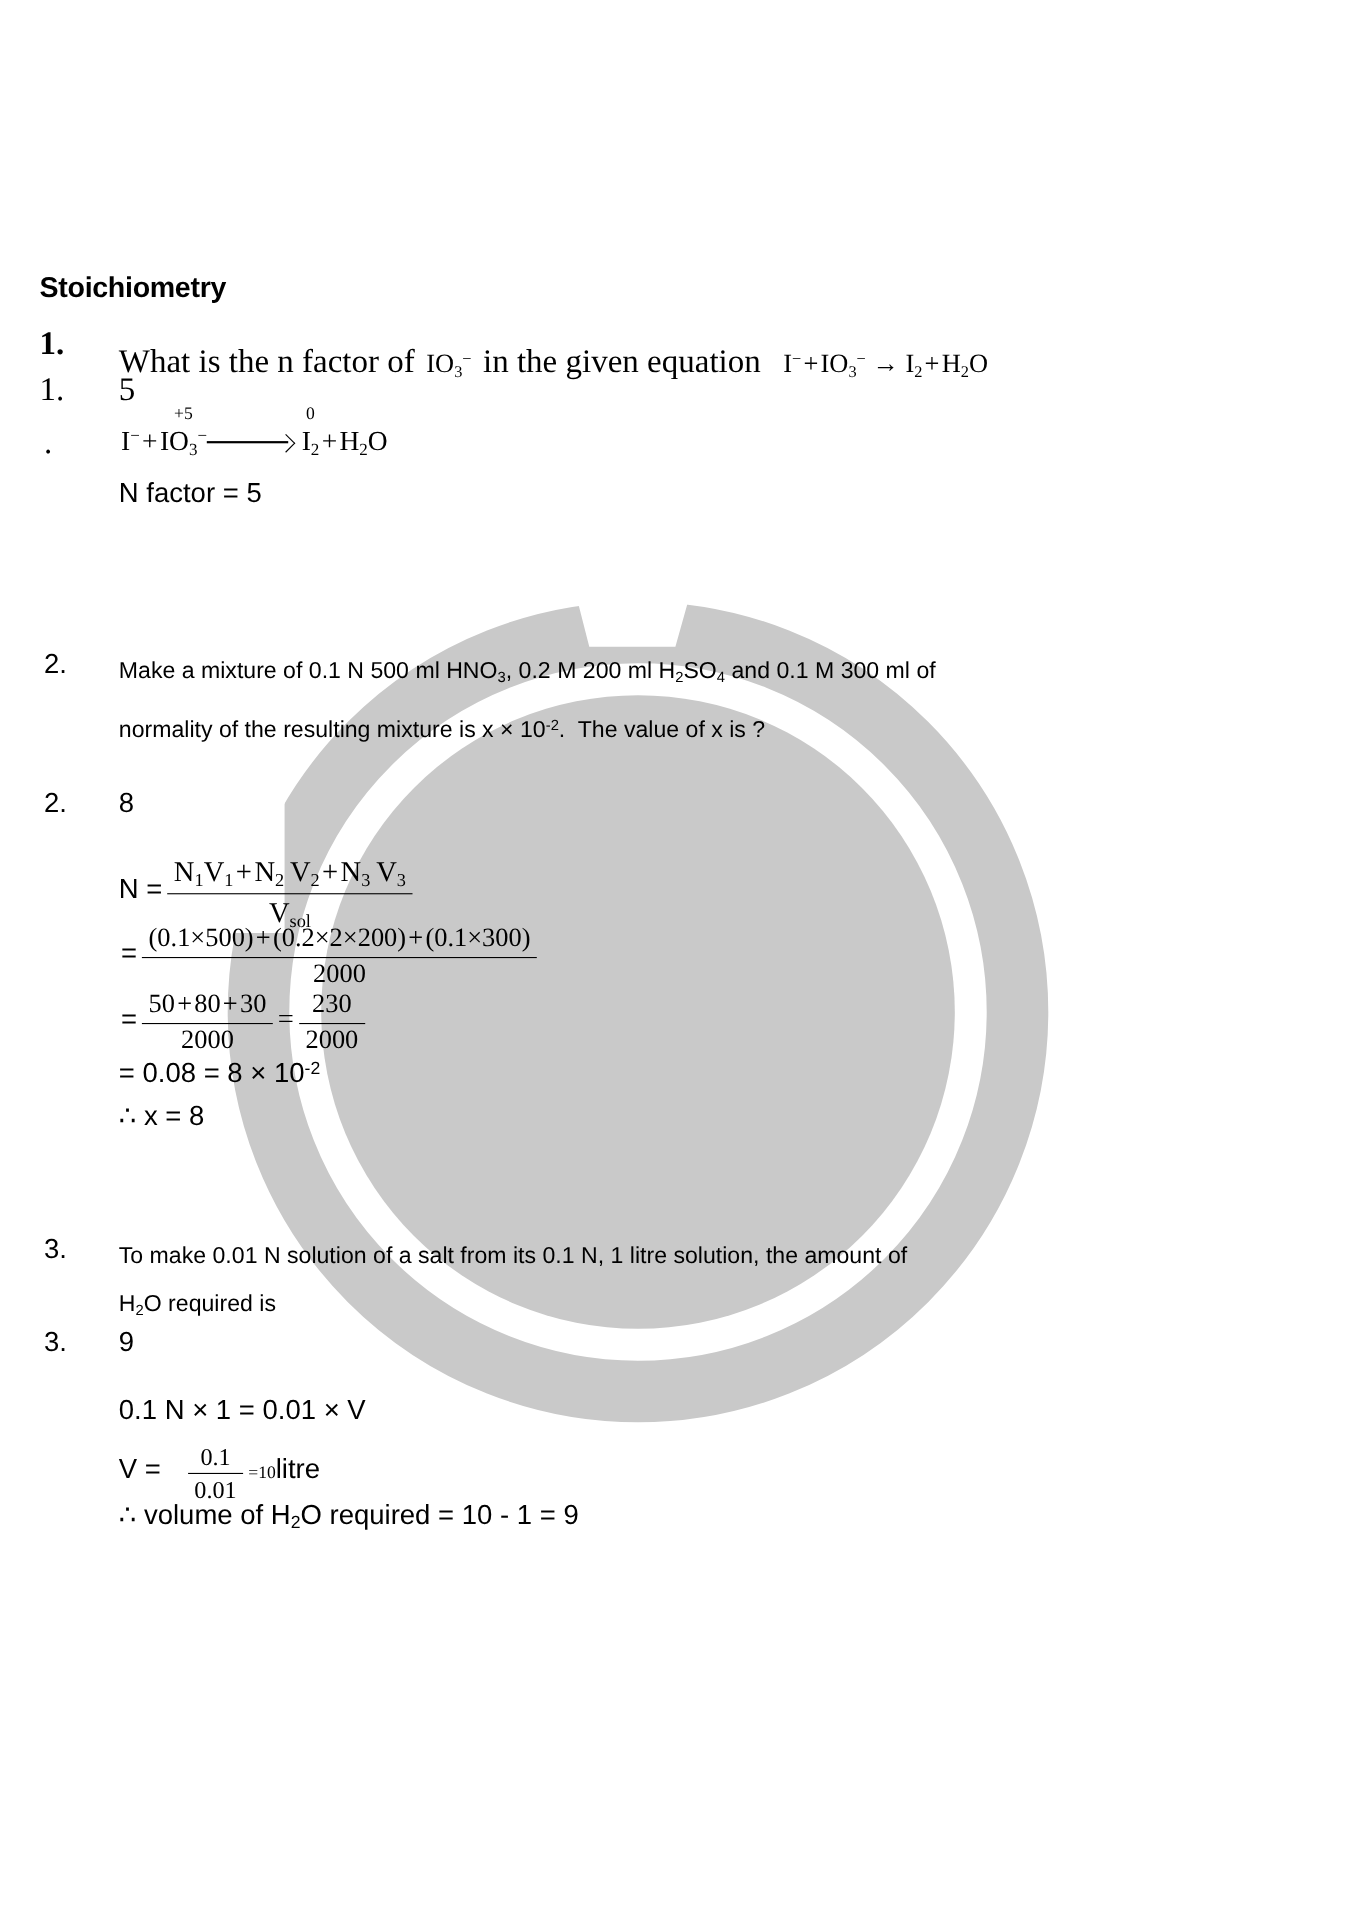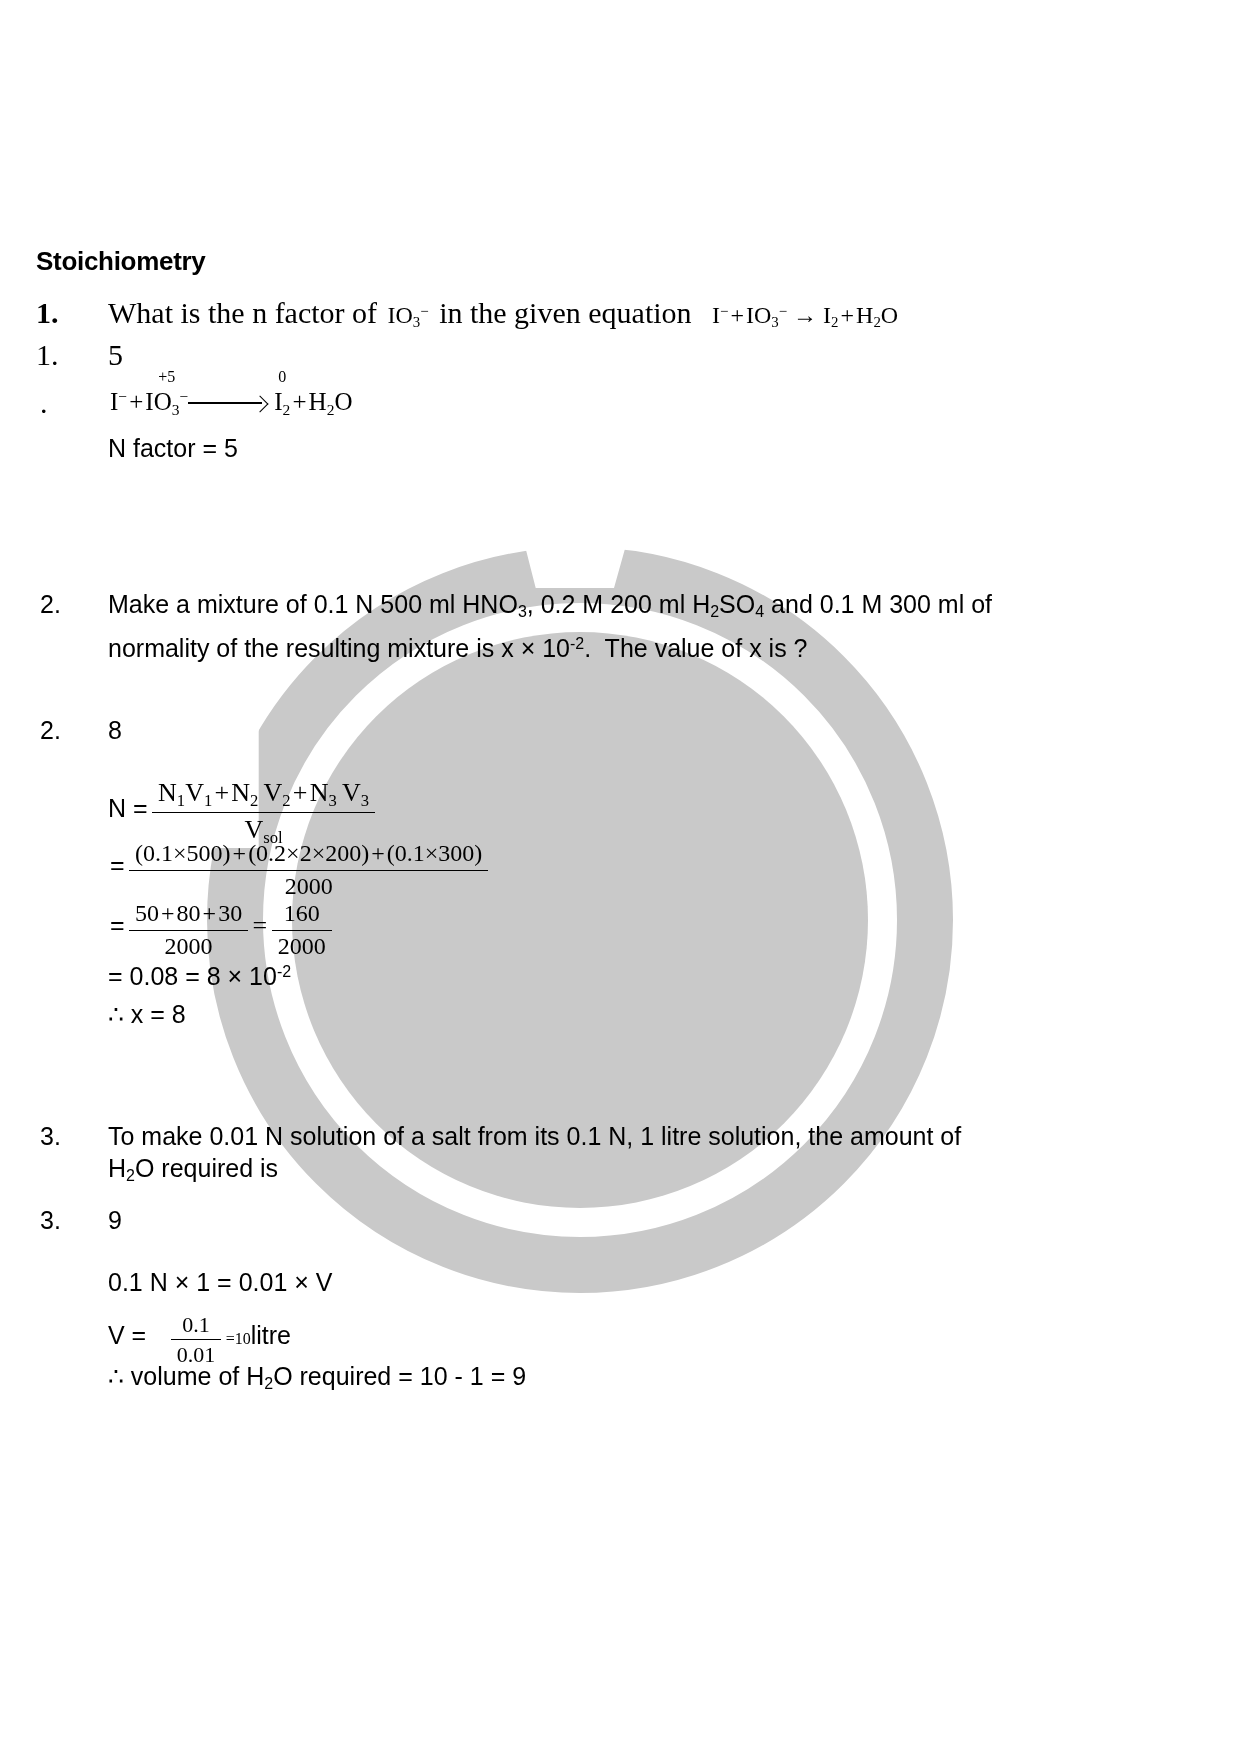--- a/index.html
+++ b/index.html
@@ -59,22 +59,22 @@
     font-size: 30px;
   }
 
   .q-num {
     font-family: "Liberation Sans", sans-serif;
     font-size: 25px;
   }
 
   .q-body {
     font-family: "Liberation Sans", sans-serif;
-    font-size: 25px;
-    line-height: 32px;
+    font-size: 21px;
+    line-height: 44px;
   }
 
   .sol-line {
     font-family: "Liberation Sans", sans-serif;
     font-size: 25px;
     white-space: nowrap;
   }
 
   sub { font-size: 0.64em; vertical-align: -0.28em; }
   sup { font-size: 0.64em; vertical-align: 0.48em; }
@@ -174,21 +174,21 @@
              l-84 300 l-54 0 l-50 -196 l-50 196 l-54 0 z" transform="translate(150,95) scale(1.45) translate(-300,-780)"></path>
   </g>
 </svg>
 
 <div id="page">
 
   <div class="abs section-title" style="left:36px; top:246px;">Stoichiometry</div>
 
   <div class="abs q-num-serif" style="left:36px; top:296px;">1.</div>
 
-  <div class="abs" style="left:108px; top:296px;text-align:right;">
+  <div class="abs" style="left:108px; top:312px;text-align:right;">
     <span class="q-text-serif">What is the n factor of</span>
     <span class="math" style="font-size:24px; margin:0 6px;">IO<sub>3</sub><sup>−</sup></span>
     <span class="q-text-serif">in the given equation</span>
     <span class="math" style="font-size:24px; margin-left:16px;">I<sup>−</sup> + IO<sub>3</sub><sup>−</sup> → I<sub>2</sub> + H<sub>2</sub>O</span>
   </div>
 
   <div class="abs ans-num-serif" style="left:36px; top:338px;">1.</div>
   <div class="abs ans-num-serif" style="left:108px; top:338px;">5</div>
 
   <div class="abs ans-num-serif" style="left:40px; top:386px;">.</div>
@@ -226,21 +226,21 @@
   </div>
 
   <div class="abs" style="left:110px; top:900px;">
     <span class="eqmark">=</span>
     <span class="frac f24">
       <span class="num">50 + 80 + 30</span>
       <span class="den">2000</span>
     </span>
     <span class="math">=</span>
     <span class="frac f24">
-      <span class="num">160</span>
+      <span class="num">230</span>
       <span class="den">2000</span>
     </span>
   </div>
 
   <div class="abs sol-line" style="left:108px; top:962px;">= 0.08 = 8 × 10<sup>-2</sup></div>
 
   <div class="abs sol-line" style="left:108px; top:1000px;text-align:center;">∴ x = 8</div>
 
   <div class="abs q-num" style="left:40px; top:1122px;">3.</div>
 

